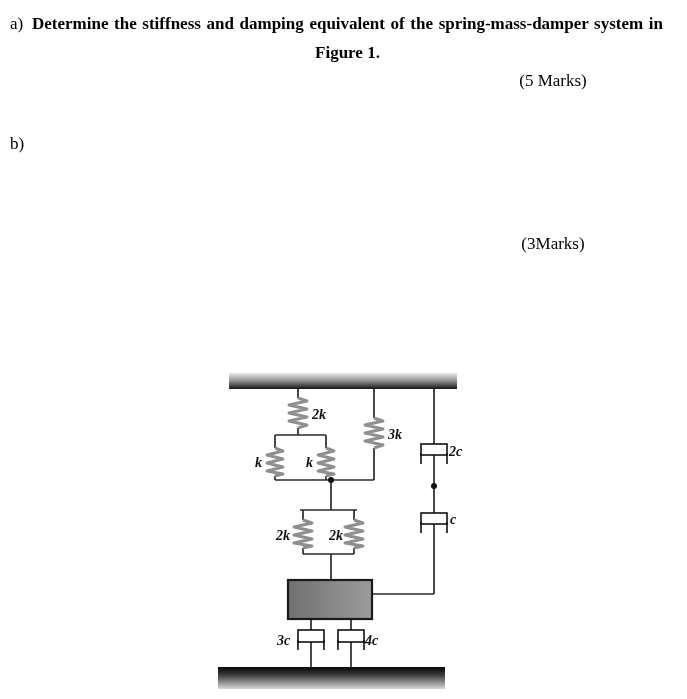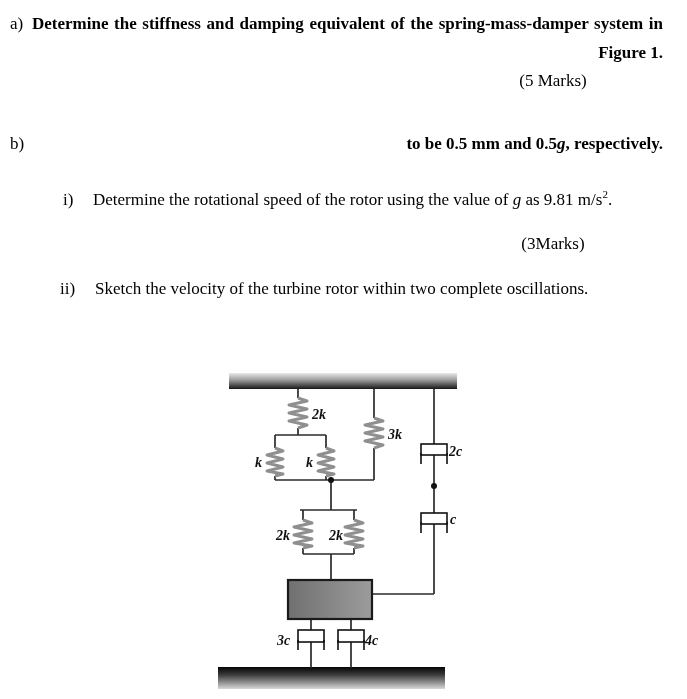--- a/index.html
+++ b/index.html
@@ -3,21 +3,21 @@
 <meta charset="utf-8">
 <style>
   html,body{margin:0;padding:0;background:#ffffff;}
   body{width:687px;height:699px;font-family:"Liberation Serif","DejaVu Serif",serif;color:#000;}
   .doc{position:relative;width:687px;height:699px;background:#fff;overflow:hidden;}
 
   .para{position:absolute;left:10px;right:24px;font-size:17px;line-height:29px;}
   .para .marker{position:absolute;left:0;top:0;}
   .para .ptext{margin-left:22px;font-weight:bold;}
   .jline{text-align:justify;text-align-last:justify;}
-  .nline{text-align:right;}
+  .nline{text-align:center;}
 
   .marks{position:absolute;right:24px;width:220px;text-align:center;font-size:17px;line-height:22px;}
 
   .subitem{position:absolute;left:10px;right:24px;font-size:17px;line-height:22px;}
   .subitem .submarker{display:inline-block;}
 
   sup{font-size:11px;line-height:0;}
 
   .figsvg{position:absolute;left:0;top:0;}
   .figlabel{font-family:"Liberation Serif","DejaVu Serif",serif;font-style:italic;font-weight:bold;font-size:14px;fill:#111;}
@@ -32,32 +32,25 @@
     <div class="ptext">
       <div class="jline">Determine the stiffness and damping equivalent of the spring-mass-damper system in</div>
       <div class="nline"><b>Figure 1</b><span>.</span></div>
     </div>
   </div>
   <div class="marks" style="top:70px;">(5 Marks)</div>
 
   <div class="para" style="top:129px;">
     <span class="marker">b)</span>
     <div class="ptext">
-      <div class="nline"><span>to be 0.5 mm and 0.5</span><i>g</i><span>, respectively.</span></div>
     </div>
   </div>
 
-  <div class="subitem" style="top:189px;padding-left:53px;">
-    <span class="submarker" style="width:30px;">i)</span><span><span>Determine the rotational speed of the rotor using the value of </span><i>g</i><span> as 9.81 m/s</span><sup>2</sup><span>.</span></span>
-  </div>
   <div class="marks" style="top:233px;">(3Marks)</div>
 
-  <div class="subitem" style="top:278px;padding-left:50px;">
-    <span class="submarker" style="width:35px;">ii)</span><span>Sketch the velocity of the turbine rotor within two complete oscillations.</span>
-  </div>
 
   <svg class="figsvg" width="687" height="699" viewBox="0 0 687 699">
     <defs>
       <linearGradient id="ceilGrad" x1="0" y1="0" x2="0" y2="1">
         <stop offset="0%" stop-color="#e9e9e9"></stop>
         <stop offset="45%" stop-color="#9a9a9a"></stop>
         <stop offset="100%" stop-color="#161616"></stop>
       </linearGradient>
       <linearGradient id="groundGrad" x1="0" y1="0" x2="0" y2="1">
         <stop offset="0%" stop-color="#050505"></stop>

